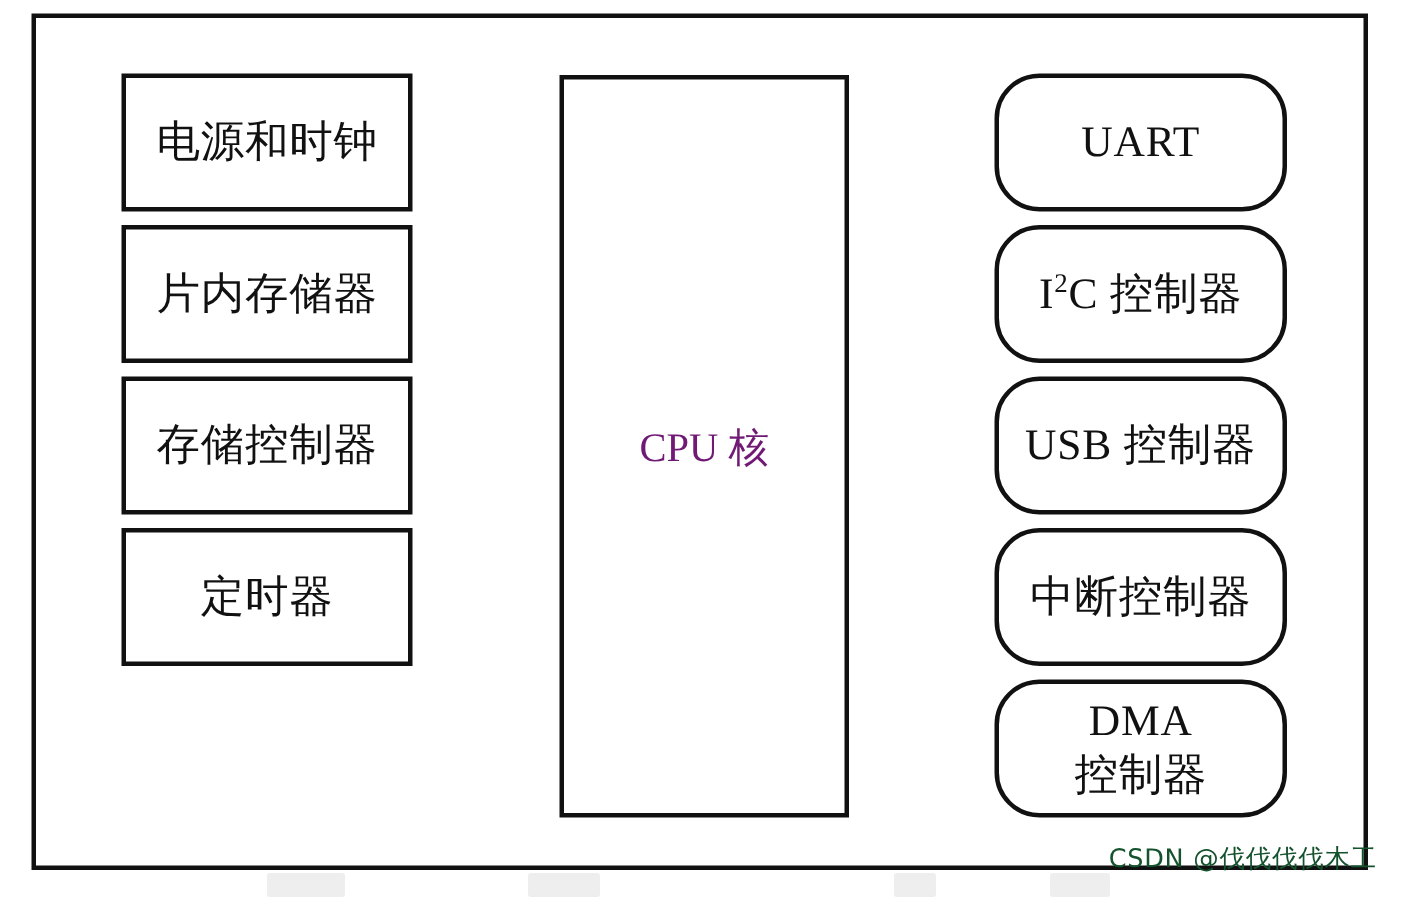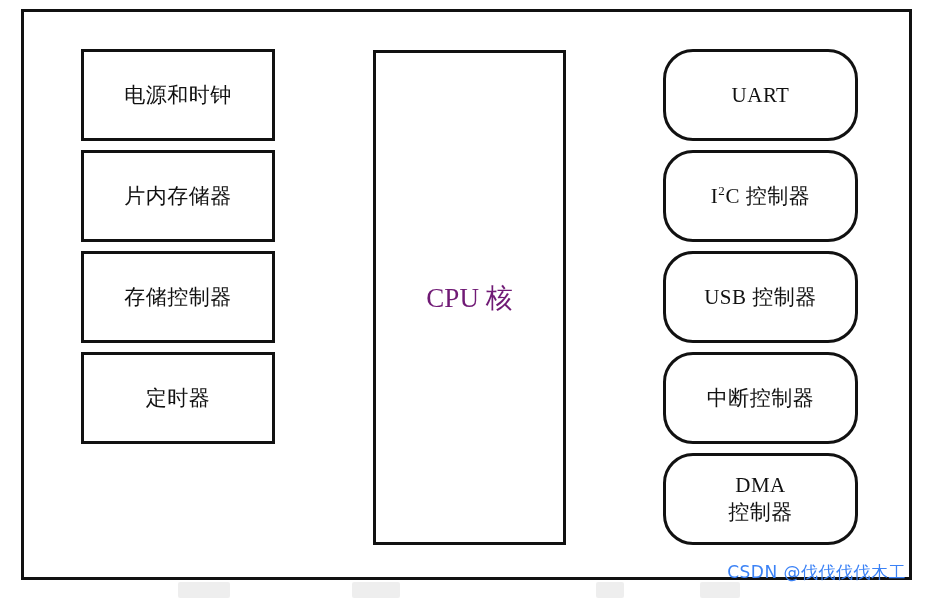--- a/index.html
+++ b/index.html
@@ -33,21 +33,21 @@
     position: absolute;
     border: 3px solid #111111;
     box-sizing: border-box;
     background: #ffffff;
     display: flex;
     align-items: center;
     justify-content: center;
     text-align: center;
     line-height: 1.18;
     color: #111111;
-    font-size: 21px;
+    font-size: 29px;
     font-family: "Liberation Serif", "DejaVu Serif", serif;
     letter-spacing: 0.5px;
   }
 
   .block .label {
     display: block;
   }
 
   
   .col-left  { left: 81px;  width: 194px; }
@@ -91,24 +91,24 @@
     flex-direction: column;
     align-items: center;
     justify-content: center;
     gap: 2px;
     font-family: Liberation Serif, serif;
   }
 
   
   #watermark {
     position: absolute;
-    right: 28px;
+    right: 16px;
     bottom: 14px;
     font-size: 17px;
-    color: #3b82f6;
+    color: #14532d;
     font-family: "DejaVu Sans", "Liberation Sans", sans-serif;
     letter-spacing: 0.5px;
     white-space: nowrap;
     user-select: none;
   }
 
   
   .smudge {
     position: absolute;
     bottom: 0px;

